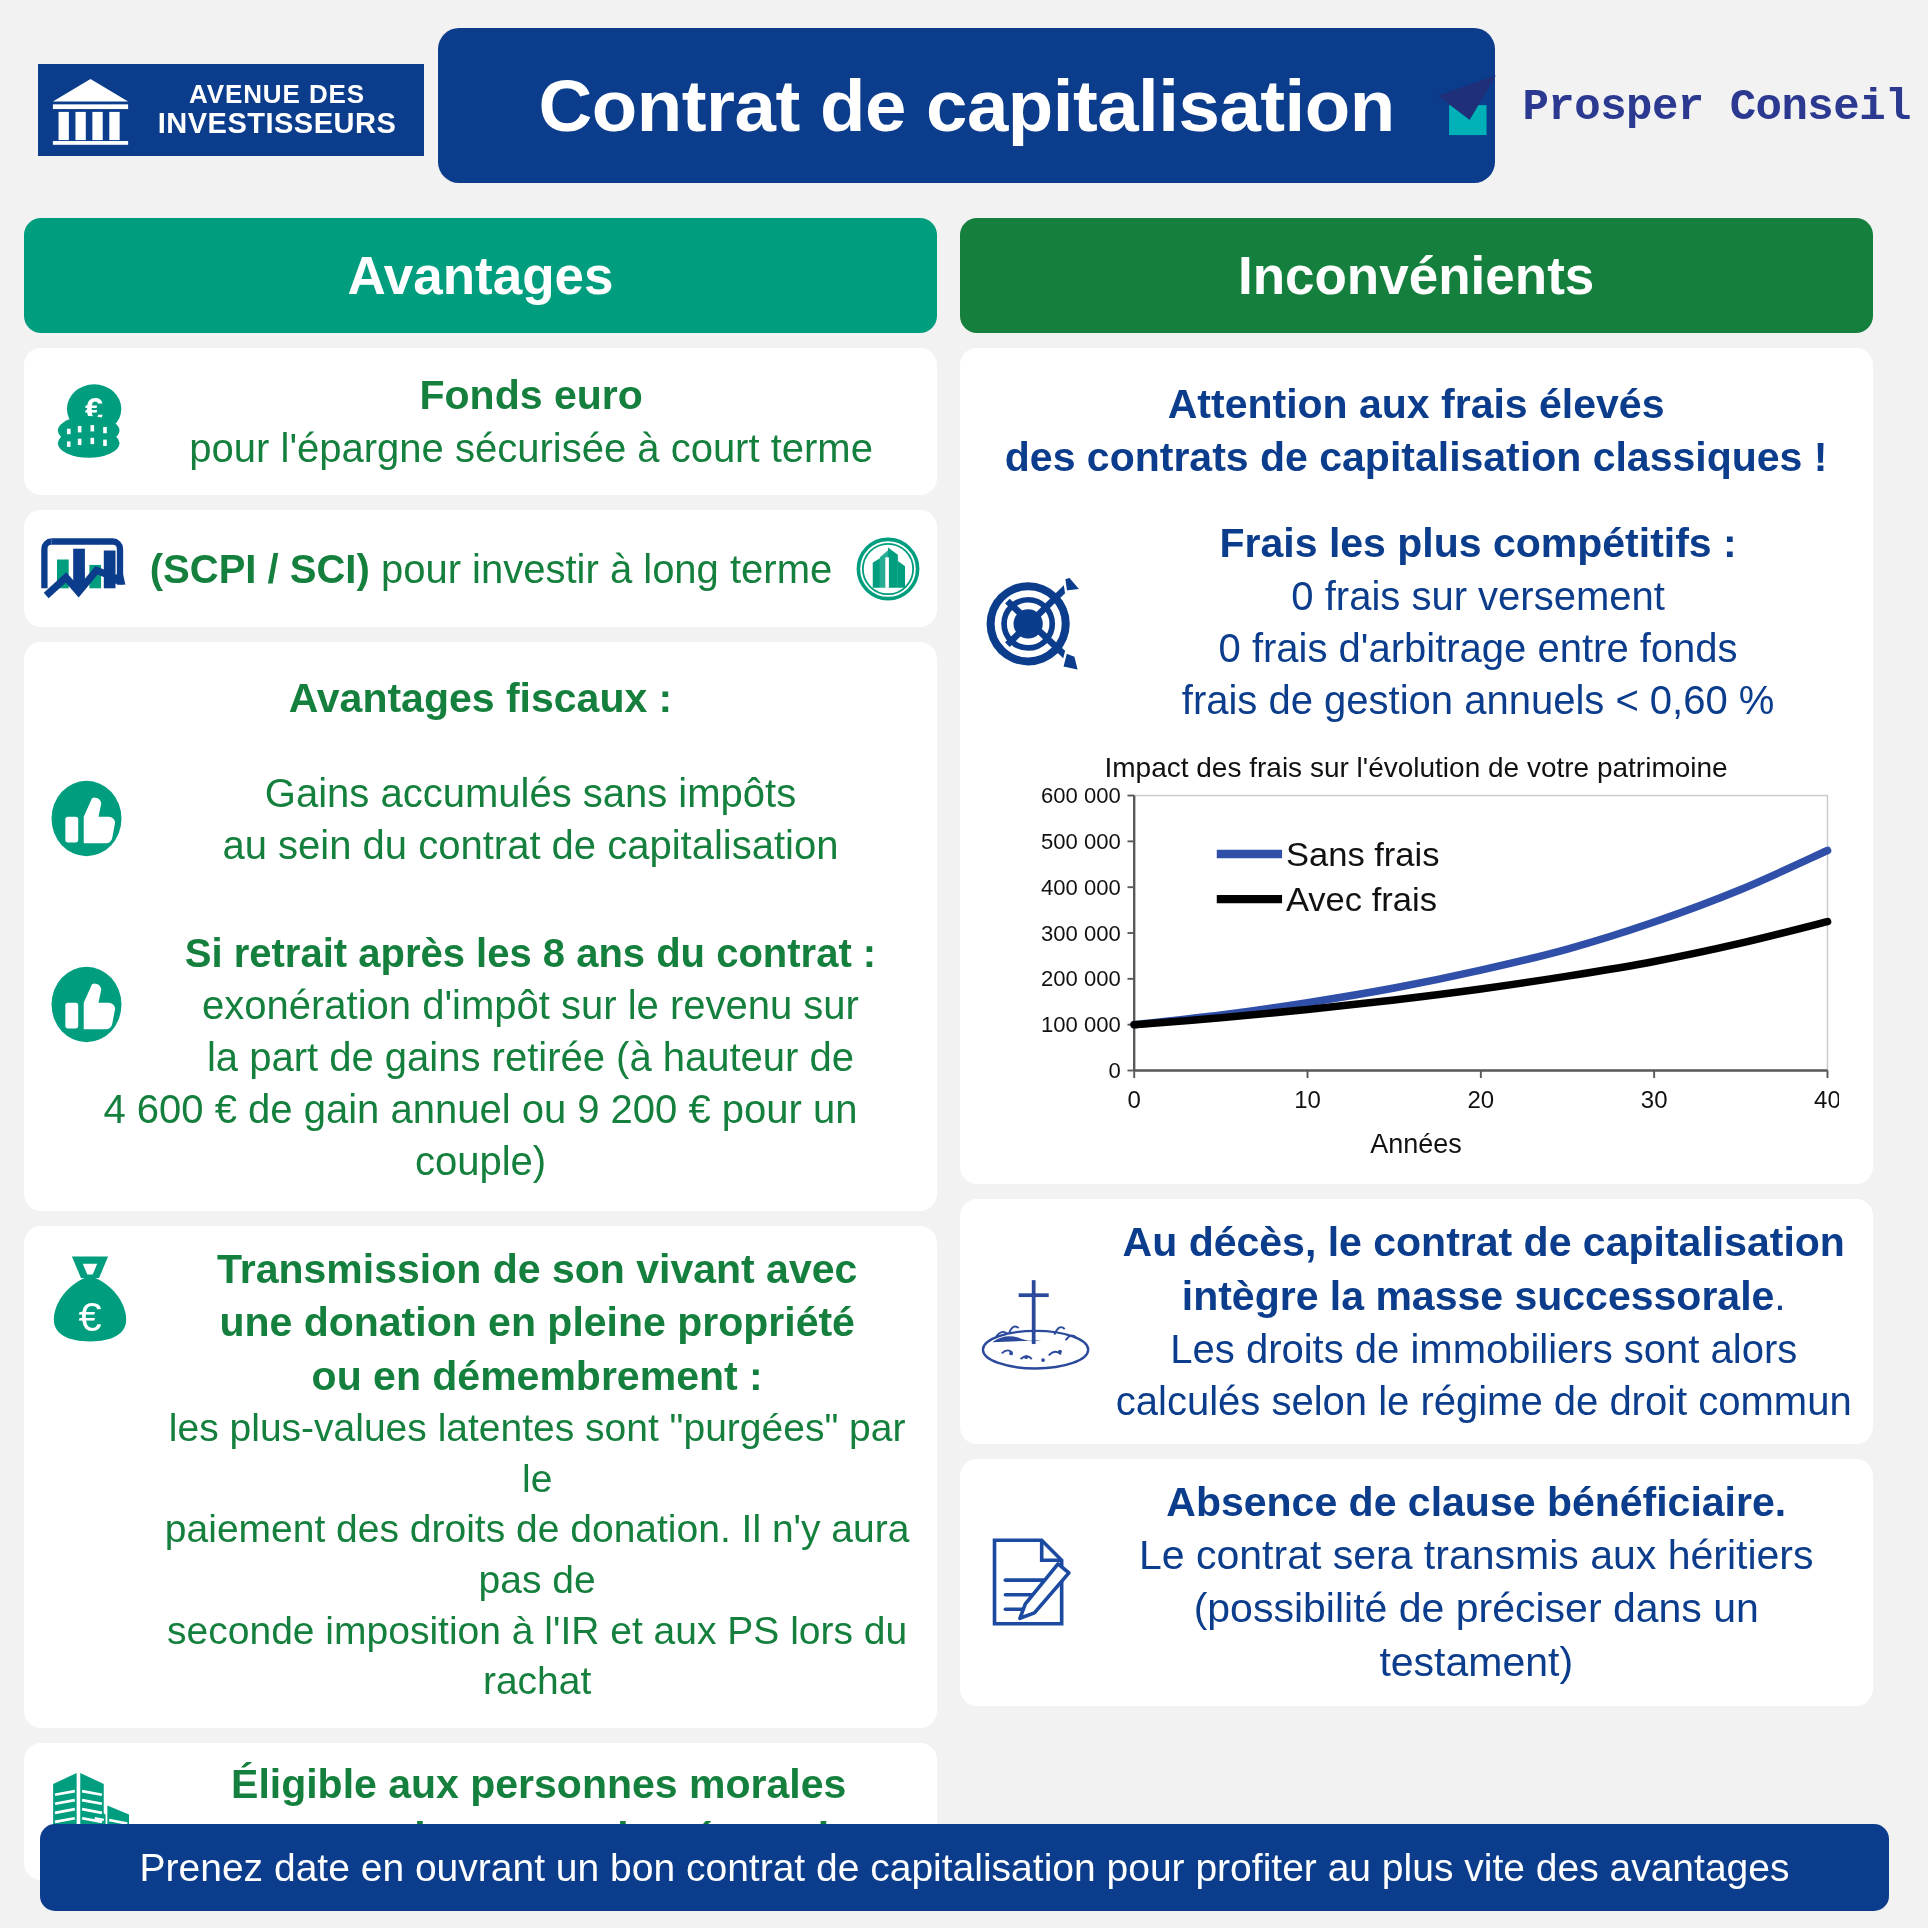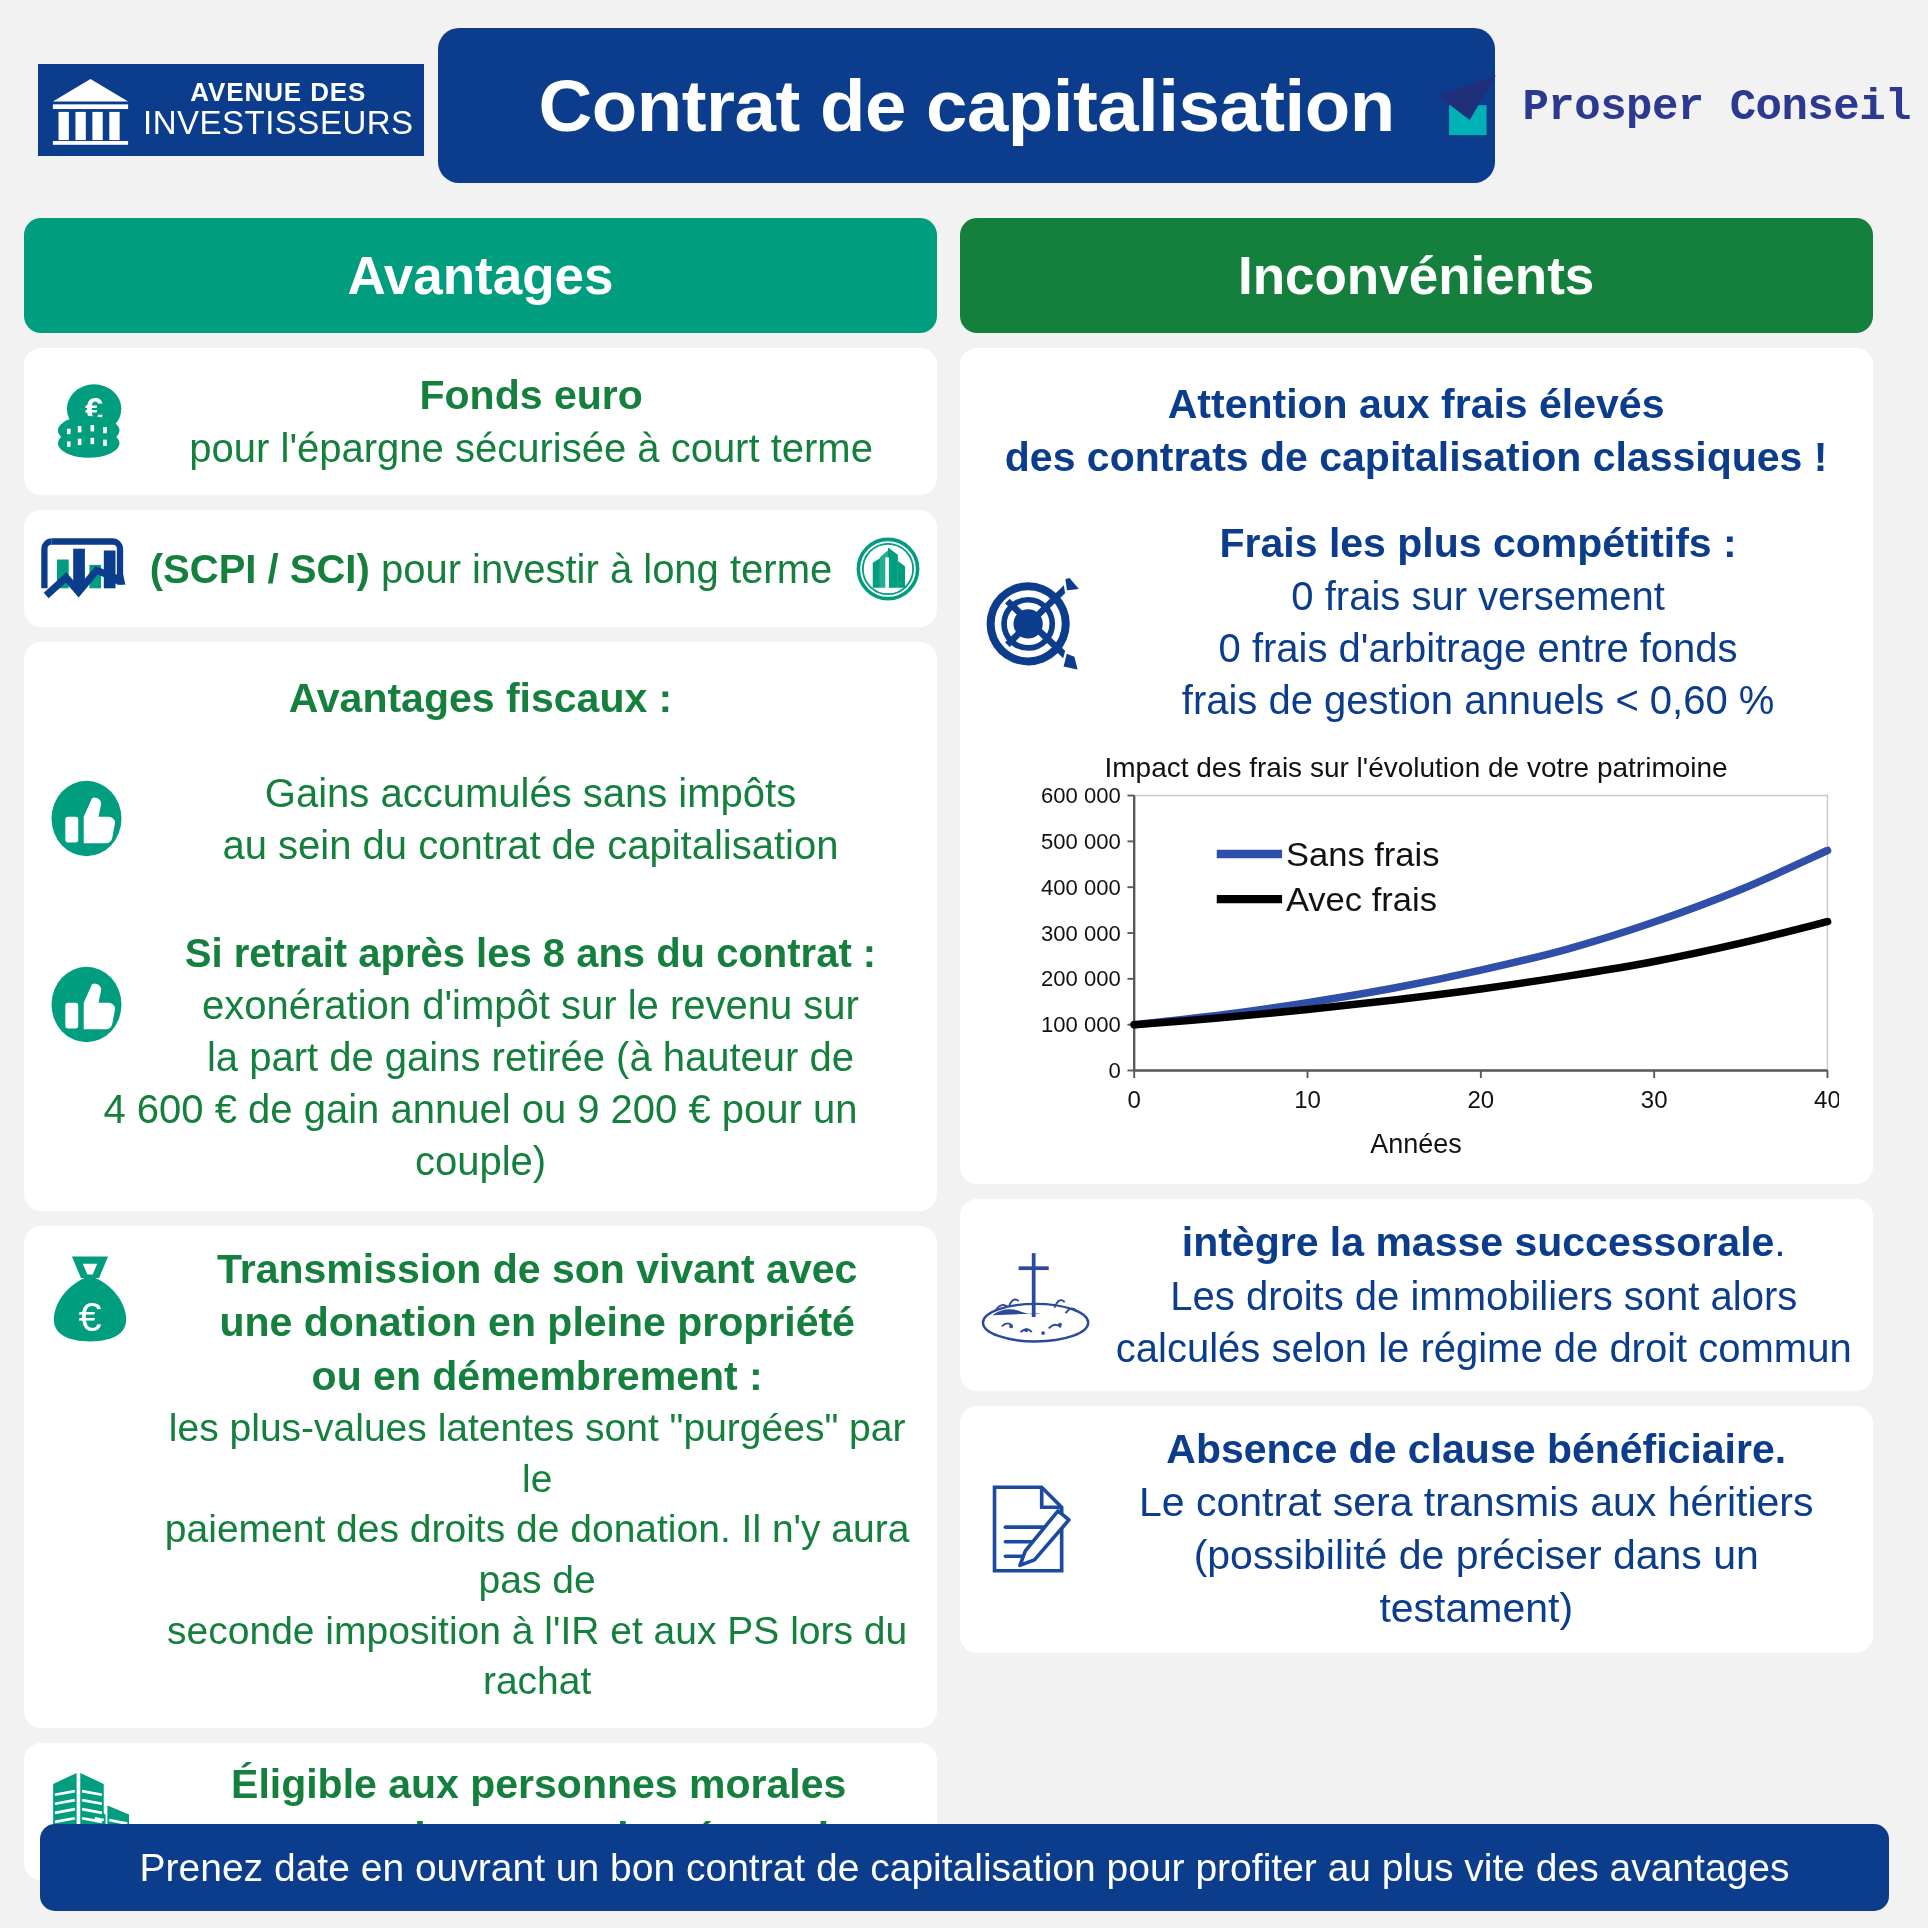--- a/index.html
+++ b/index.html
@@ -16,21 +16,21 @@
   .logo-avenue {
     position: absolute; left: 38px; top: 64px;
     width: 386px; height: 92px;
     background: #0b3d8c;
     display: flex; align-items: center; gap: 13px;
     padding: 0 13px;
   }
   .logo-avenue .bank-icon { width: 79px; height: 70px; flex: 0 0 auto; }
   .logo-avenue .txtwrap { display:flex; flex-direction:column; align-items:center; justify-content:center; flex:1; }
   .logo-avenue .l1 { color:#fff; font-weight:bold; font-size:26px; letter-spacing:0.9px; line-height:1.05; }
-  .logo-avenue .l2 { color:#fff; font-weight:normal; font-size:33px; letter-spacing:0.5px; line-height:1.05; }
+  .logo-avenue .l2 { color:#fff; font-weight:bold; font-size:29px; letter-spacing:0.5px; line-height:1.05; }
 
   .title-plate {
     position: absolute; left: 438px; top: 28px;
     width: 1057px; height: 155px;
     background: #0b3d8c;
     border-radius: 21px;
     display: flex; align-items: center; justify-content: center;
   }
   .title-plate h1 {
     color: #ffffff; font-size: 73px; font-weight: bold;
@@ -382,20 +382,21 @@
             </g>
             <g fill="#2b4a9b">
               <circle cx="36" cy="92" r="2"></circle>
                 <circle cx="52" cy="96" r="2"></circle>
               <circle cx="88" cy="90" r="2"></circle>
                 <circle cx="70" cy="99" r="2"></circle>
             </g>
           </svg>
         </span>
         <span class="body">
+          <div class="ln b t-blue" style="font-size:41px;">Au décès, le contrat de capitalisation</div>
           <div class="ln t-blue" style="font-size:41px;">
             <b>intègre la masse successorale</b><span>.</span>
           </div>
           <div class="ln t-blue" style="font-size:40px;">Les droits de immobiliers sont alors</div>
           <div class="ln t-blue" style="font-size:40px;">calculés selon le régime de droit commun</div>
         </span>
       </div>
 
       <div class="card" style="padding:17px 15px;">
         <span class="icon" style="width:109px;">

